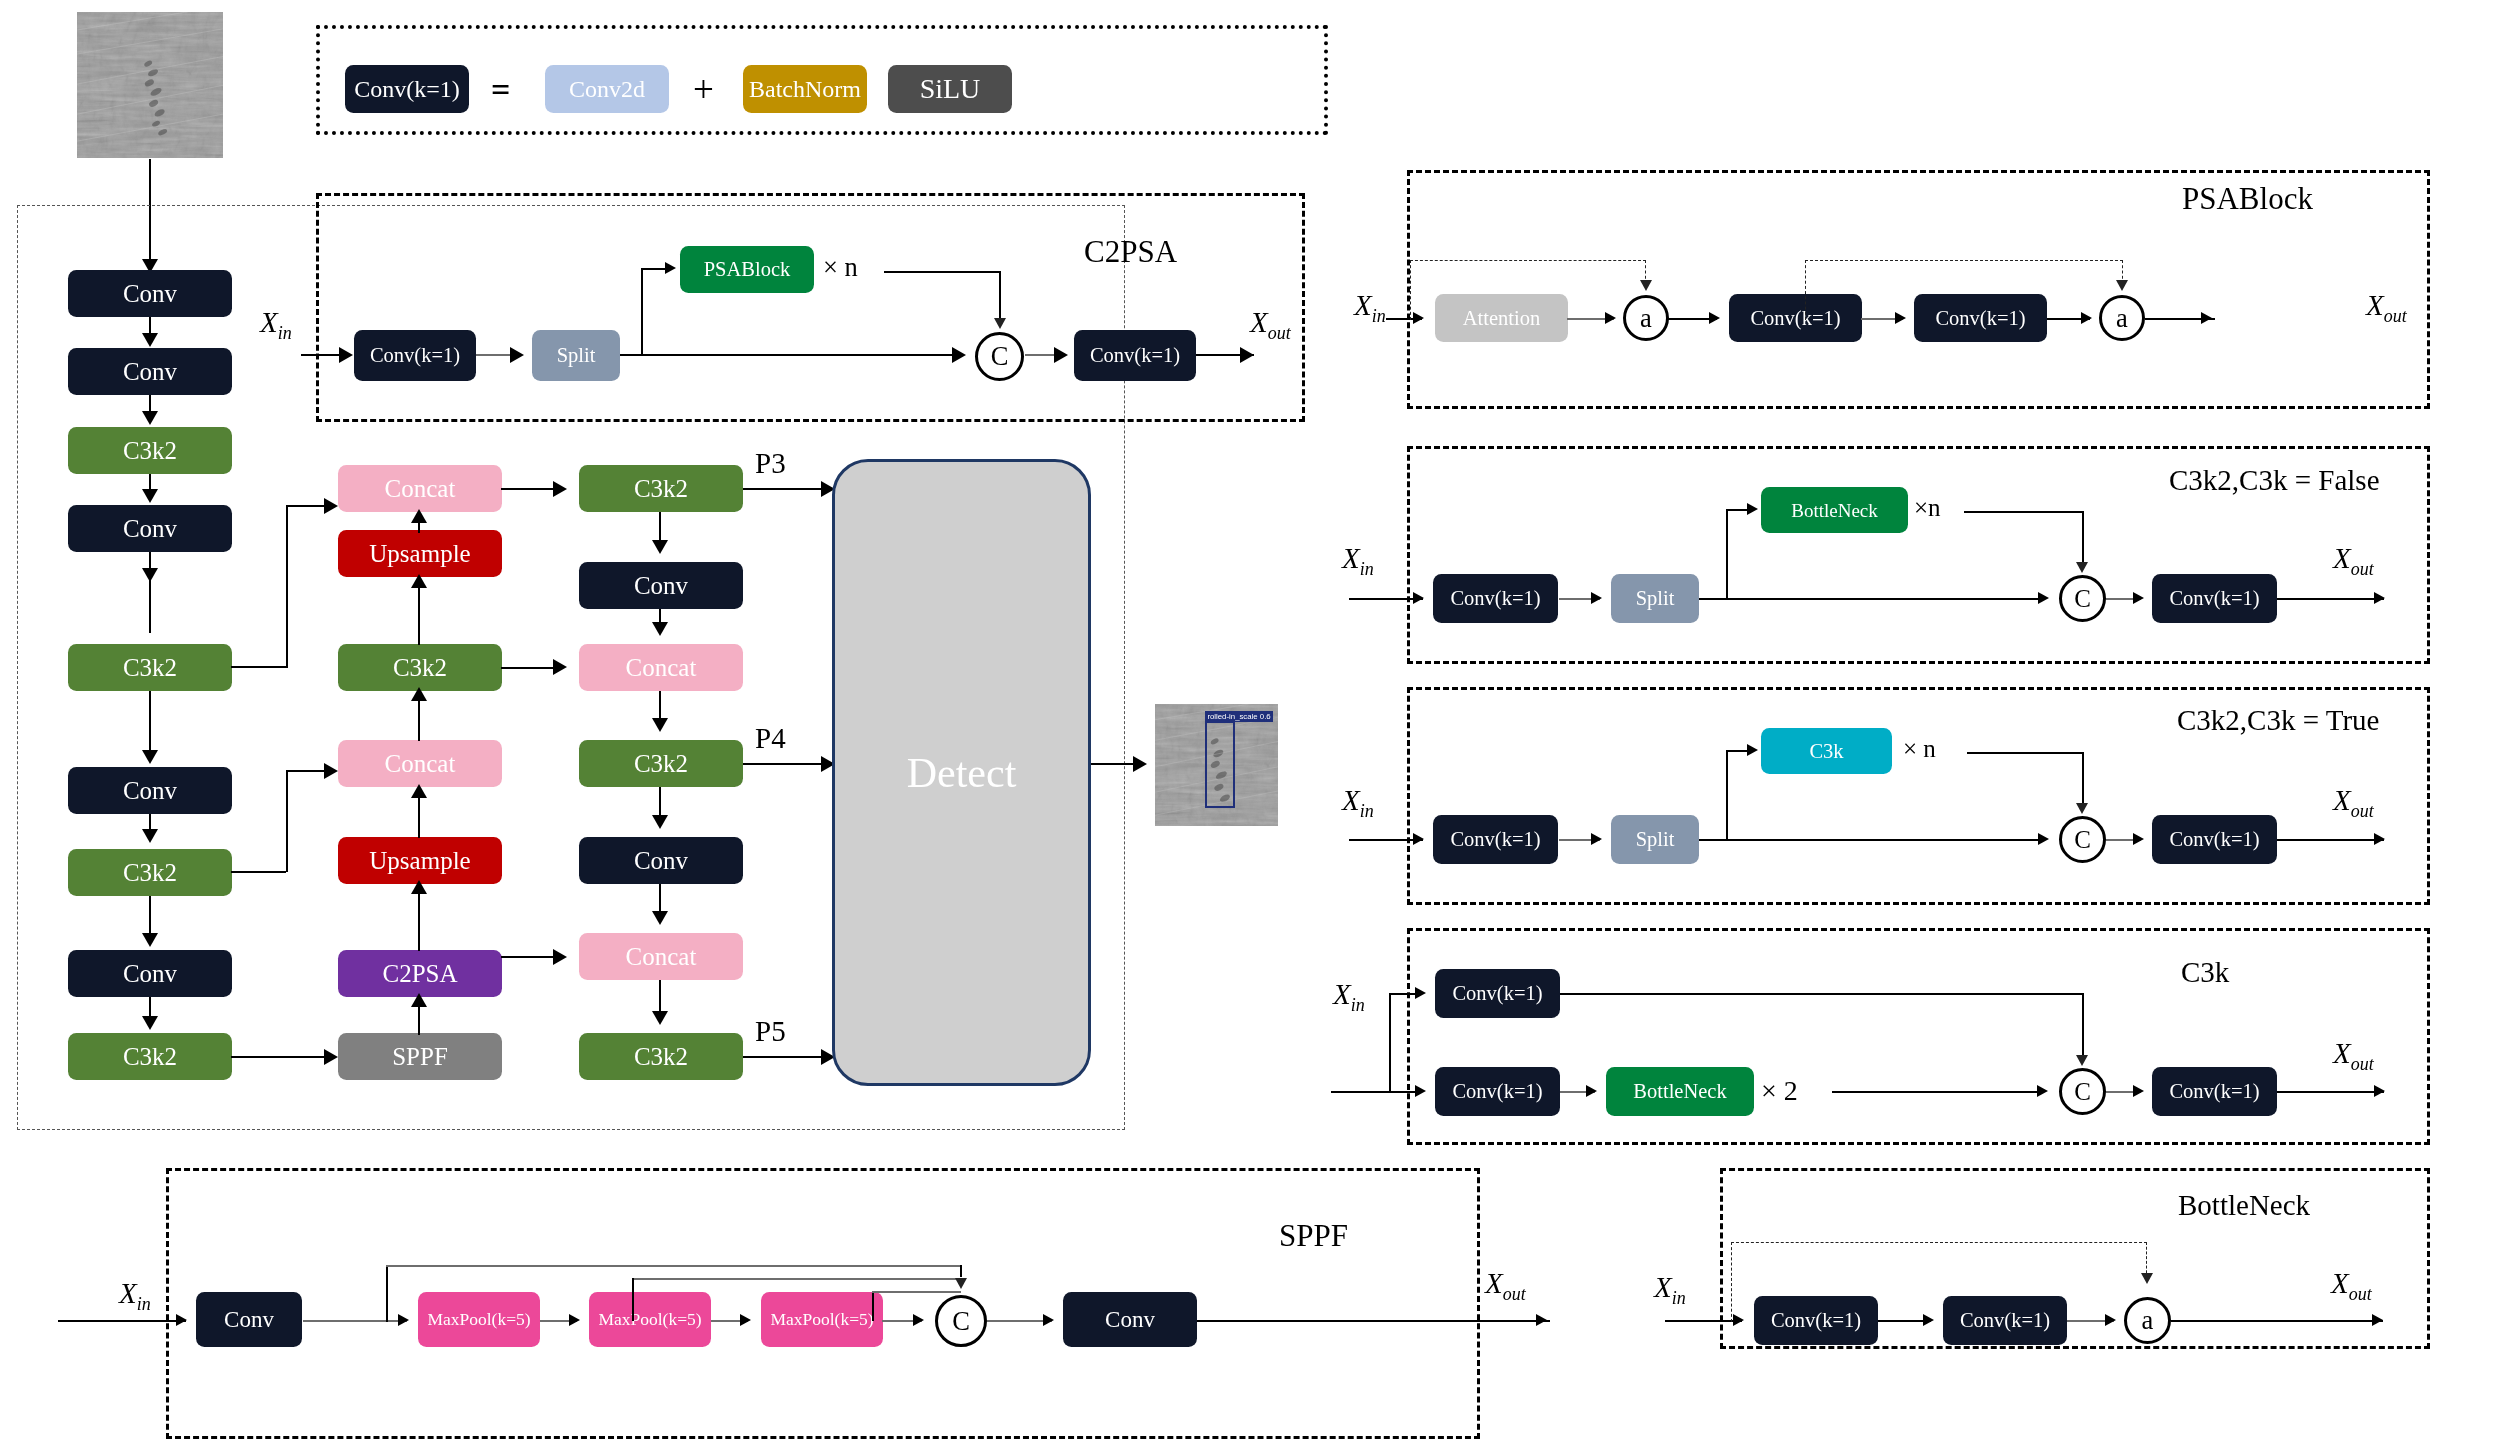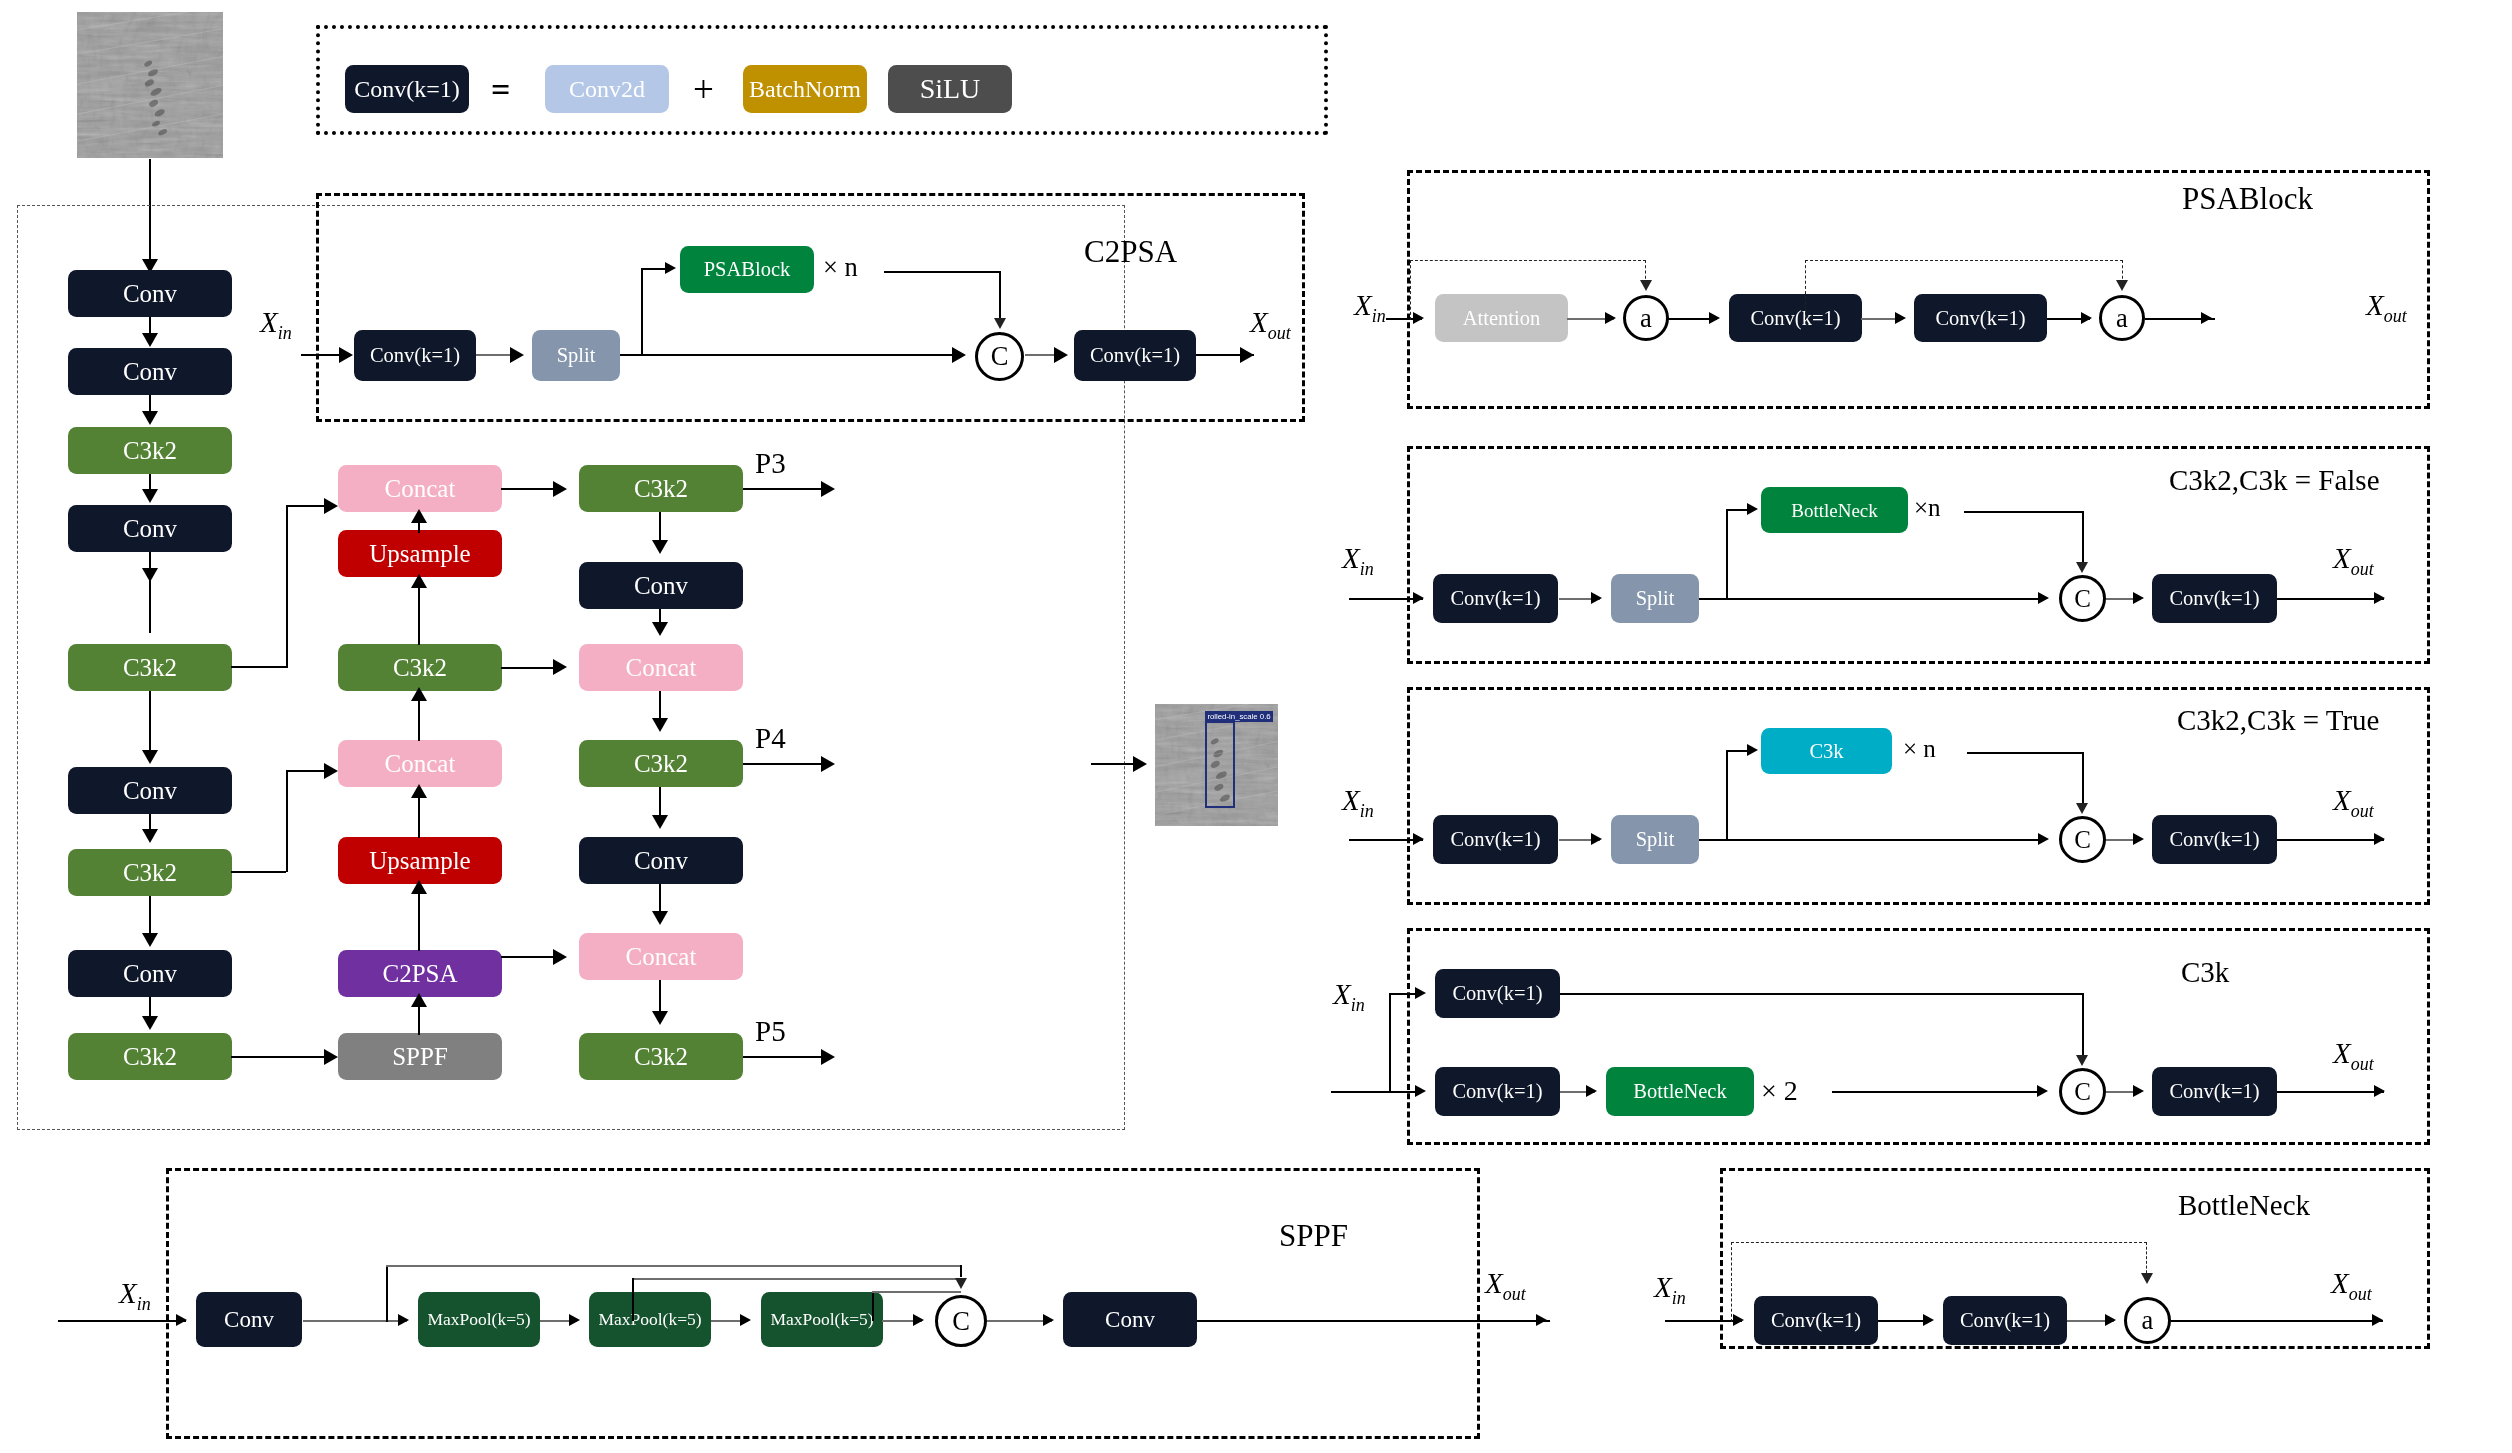--- a/index.html
+++ b/index.html
@@ -13,21 +13,21 @@
   .n-conv{background:#0f172a;}
   .n-c3k2{background:#548235;}
   .n-concat{background:#f4afc4;}
   .n-upsample{background:#c00000;}
   .n-c2psa{background:#7030a0;}
   .n-sppf{background:#808080;}
   .n-split{background:#8596ac;}
   .n-green{background:#00843d;}
   .n-gray{background:#c4c4c4;}
   .n-cyan{background:#00adc6;}
-  .n-maxpool{background:#14532d;}
+  .n-maxpool{background:#ec4899;}
   .n-conv2d{background:#b4c7e7;}
   .n-batchnorm{background:#bf9000;}
   .n-silu{background:#4d4d4d;}
   .n-detect{background:#cfcfcf;color:#fff;border:3px solid #1f3864;border-radius:36px;}
 
   
   .panel{position:absolute;box-sizing:border-box;}
   .dash-thick{border:3.6px dashed #000;}
   .dash-thin{border:1.8px dashed #555;}
   .dot-thick{border:4.2px dotted #000;}
@@ -236,20 +236,21 @@
   <div class="arr arr-r" style="left:821px;top:481px;"></div>
 
   <div class="plab" style="left:755px;top:722px;font-size:29px;">P4</div>
   <div class="ln ln-h" style="left:743px;top:763px;width:86px;height:1.8px;"></div>
   <div class="arr arr-r" style="left:821px;top:756px;"></div>
 
   <div class="plab" style="left:755px;top:1015px;font-size:29px;">P5</div>
   <div class="ln ln-h" style="left:743px;top:1056px;width:86px;height:1.8px;"></div>
   <div class="arr arr-r" style="left:821px;top:1049px;"></div>
 
+  <div class="node n-detect" style="left:832px;top:459px;width:259px;height:627px;font-size:42px;">Detect</div>
 
   <div class="ln ln-h" style="left:1091px;top:763px;width:53px;height:1.8px;"></div>
   <div class="arr arr-r" style="left:1133px;top:756px;"></div>
 
   <div class="imgbox" style="left:1155px;top:704px;width:123px;height:122px;">
     <svg width="123" height="122" viewBox="0 0 204 202" preserveAspectRatio="none">
       <rect width="204" height="202" fill="#9b9b9b"></rect>
       <rect width="204" height="202" filter="url(#steelA)" opacity="0.85"></rect>
       <rect width="204" height="202" filter="url(#steelB)" opacity="0.45"></rect>
       <g opacity="0.55" fill="#4a4a4a">

